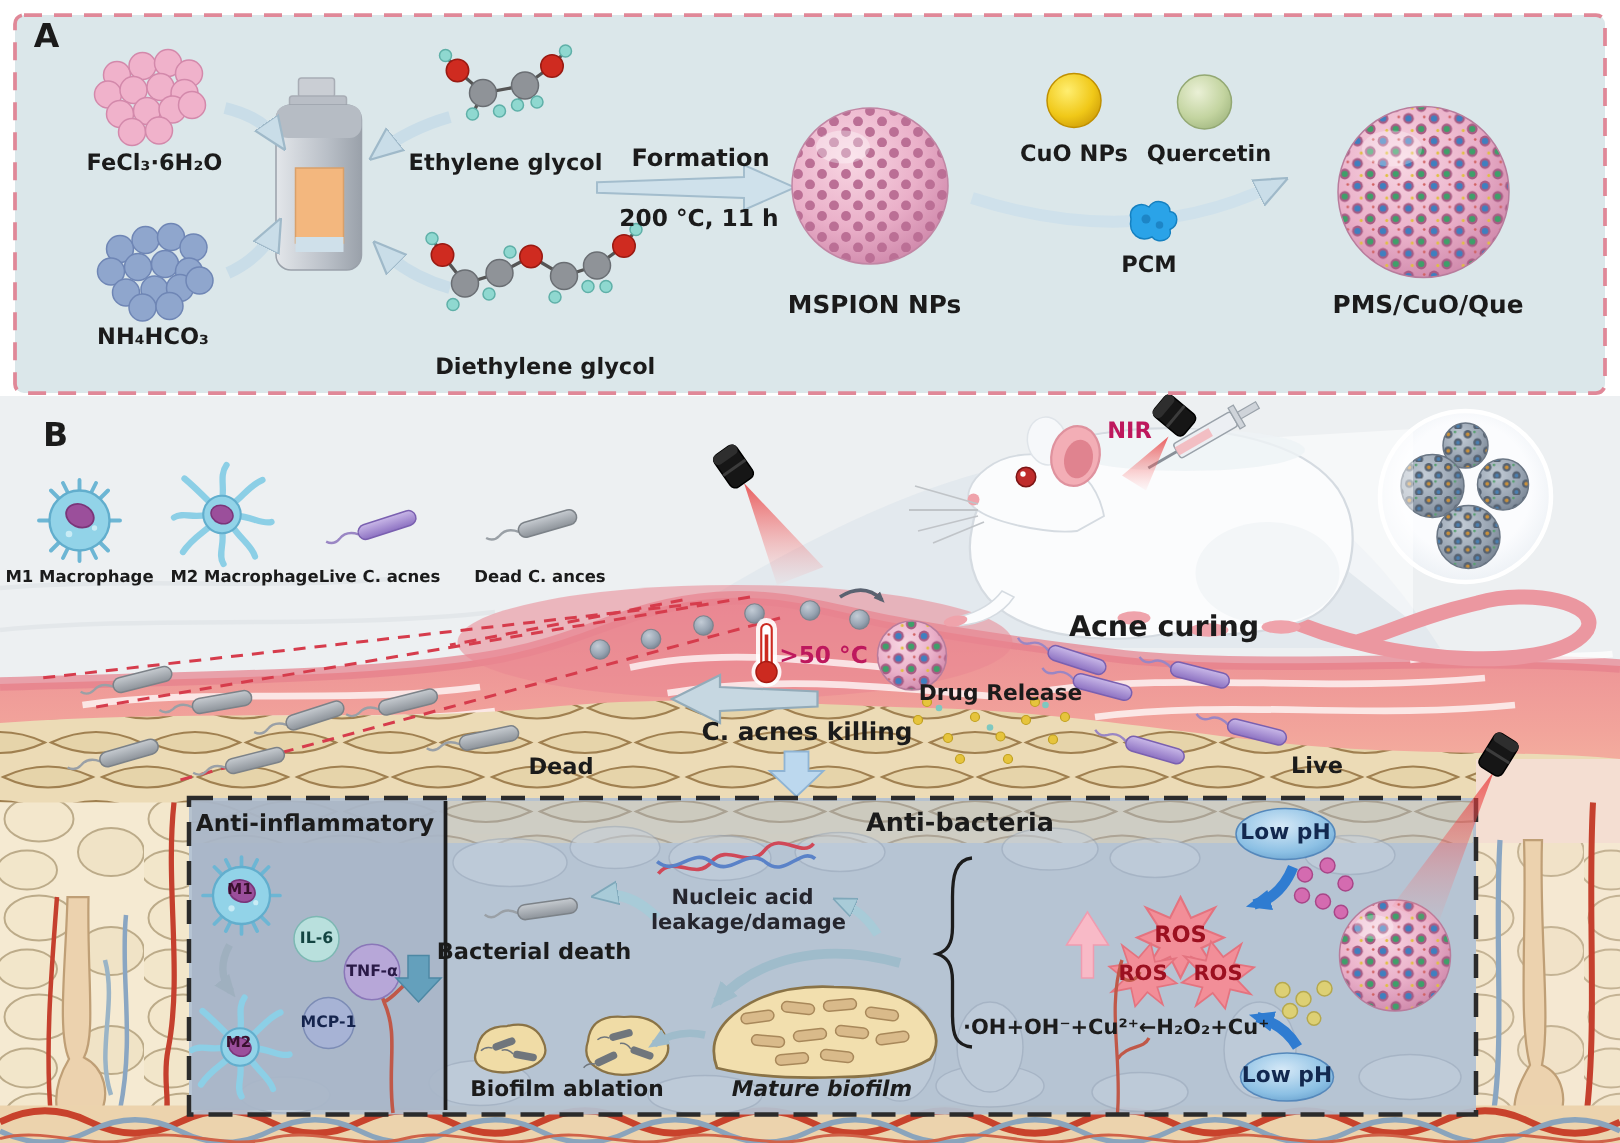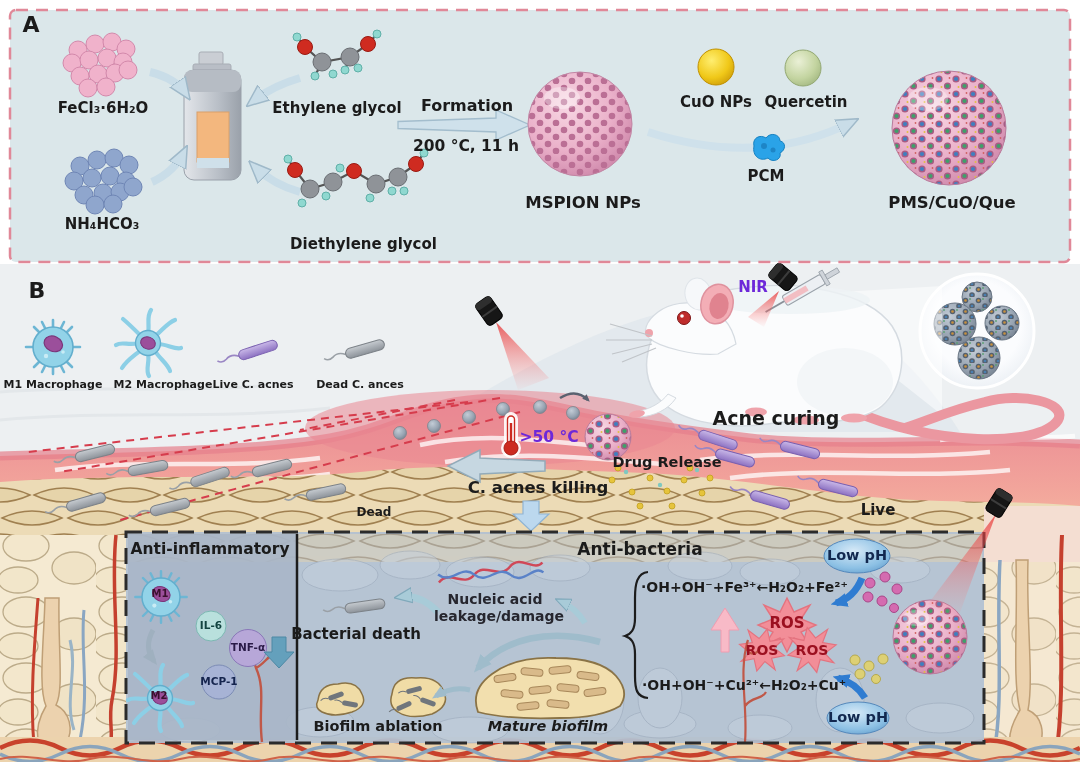--- a/index.html
+++ b/index.html
@@ -2,21 +2,21 @@
 <html><head>
 <meta charset="utf-8">
 <style>
   html,body{margin:0;padding:0;background:#ffffff;}
   .stage{position:relative;width:1080px;height:762px;overflow:hidden;background:#ffffff;
          font-family:"DejaVu Sans","Liberation Sans",sans-serif;}
   .stage svg{position:absolute;left:0;top:0;}
   .lbl{position:absolute;transform:translate(-50%,-50%);font-weight:700;color:#1b1b1b;
        white-space:nowrap;line-height:1.05;text-align:center;}
   .eq{position:absolute;font-weight:700;color:#1b1b1b;white-space:nowrap;font-size:14px;}
-  .red{color:#6d28d9;}
+  .red{color:#be185d;}
   .ros{color:#9c1020;}
   .lowph{color:#12284f;}
   .nuclabel{color:#26262e;}
 </style>
 </head>
 <body>
 
 <div class="stage">
 <svg width="1080" height="762" viewBox="0 0 1080 762">
   <defs>
@@ -589,33 +589,32 @@
 <div class="lbl" style="left:37px;top:291px;font-size:22px;">B</div>
 <div class="lbl" style="left:53px;top:385px;font-size:11px;">M1 Macrophage</div>
 <div class="lbl" style="left:153px;top:385px;font-size:11px;padding-left:20px;">M2 Macrophage</div>
 <div class="lbl" style="left:253px;top:385px;font-size:11px;">Live C. acnes</div>
 <div class="lbl" style="left:360px;top:385px;font-size:11px;">Dead C. ances</div>
 <div class="lbl red" style="left:753px;top:288px;font-size:15px;">NIR</div>
 <div class="lbl" style="left:776px;top:419px;font-size:19px;">Acne curing</div>
 <div class="lbl red" style="left:549px;top:437px;font-size:15.5px;">&gt;50 °C</div>
 <div class="lbl" style="left:667px;top:463px;font-size:14.5px;">Drug Release</div>
 <div class="lbl" style="left:538px;top:488px;font-size:16.5px;">C. acnes killing</div>
-<div class="lbl" style="left:374px;top:512px;font-size:12px;">Dead</div>
+<div class="lbl" style="left:374px;top:512px;font-size:15px;">Dead</div>
 <div class="lbl" style="left:878px;top:511px;font-size:15px;">Live</div>
 <div class="lbl" style="left:210px;top:549px;font-size:15.5px;">Anti-inflammatory</div>
 <div class="lbl" style="left:640px;top:550px;font-size:17px;">Anti-bacteria</div>
 <div class="lbl" style="left:160px;top:594px;font-size:10px;color:#3a102e;">M1</div>
 <div class="lbl" style="left:159px;top:696px;font-size:10px;color:#3a102e;">M2</div>
 <div class="lbl" style="left:211px;top:626px;font-size:10.5px;color:#134441;">IL-6</div>
 <div class="lbl" style="left:248px;top:648px;font-size:10.5px;color:#2a1a47;">TNF-α</div>
 <div class="lbl" style="left:219px;top:682px;font-size:10.5px;color:#15244d;">MCP-1</div>
 <div class="lbl" style="left:356px;top:635px;font-size:15px;">Bacterial death</div>
 <div class="lbl nuclabel" style="left:495px;top:599px;font-size:14px;">Nucleic acid</div>
 <div class="lbl nuclabel" style="left:499px;top:616px;font-size:14px;">leakage/damage</div>
-<div class="eq" style="left:641px;top:579px;">·OH+OH⁻+Fe³⁺←H₂O₂+Fe²⁺</div>
 <div class="eq" style="left:642px;top:677px;">·OH+OH⁻+Cu²⁺←H₂O₂+Cu⁺</div>
 <div class="lbl ros" style="left:787px;top:624px;font-size:15px;">ROS</div>
 <div class="lbl ros" style="left:762px;top:650px;font-size:14px;">ROS</div>
 <div class="lbl ros" style="left:812px;top:650px;font-size:14px;">ROS</div>
 <div class="lbl lowph" style="left:857px;top:556px;font-size:14.5px;">Low pH</div>
 <div class="lbl lowph" style="left:858px;top:718px;font-size:14.5px;">Low pH</div>
 <div class="lbl" style="left:378px;top:727px;font-size:14.5px;">Biofilm ablation</div>
 <div class="lbl" style="left:548px;top:727px;font-size:14.5px;font-style:italic;">Mature biofilm</div>
 </div>
 

